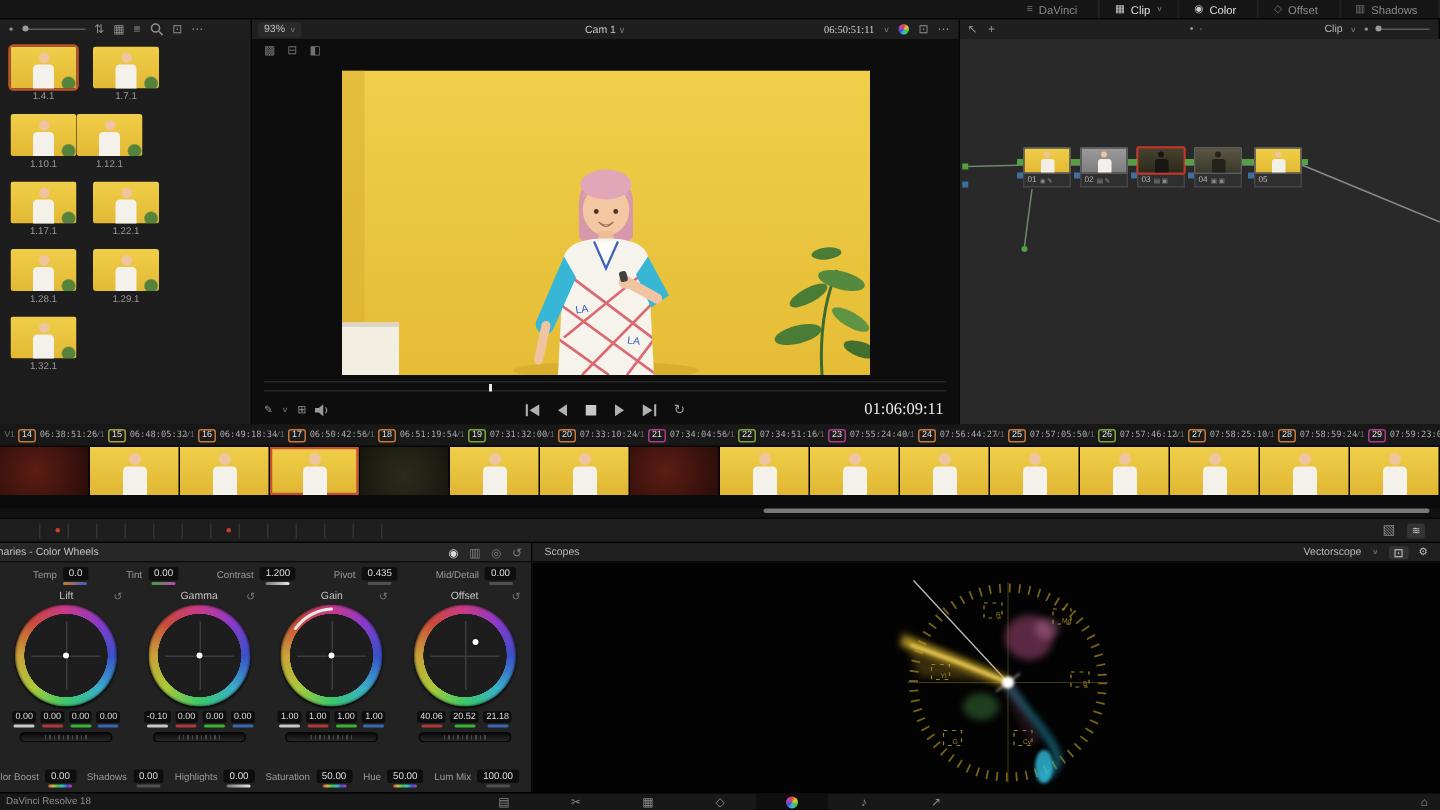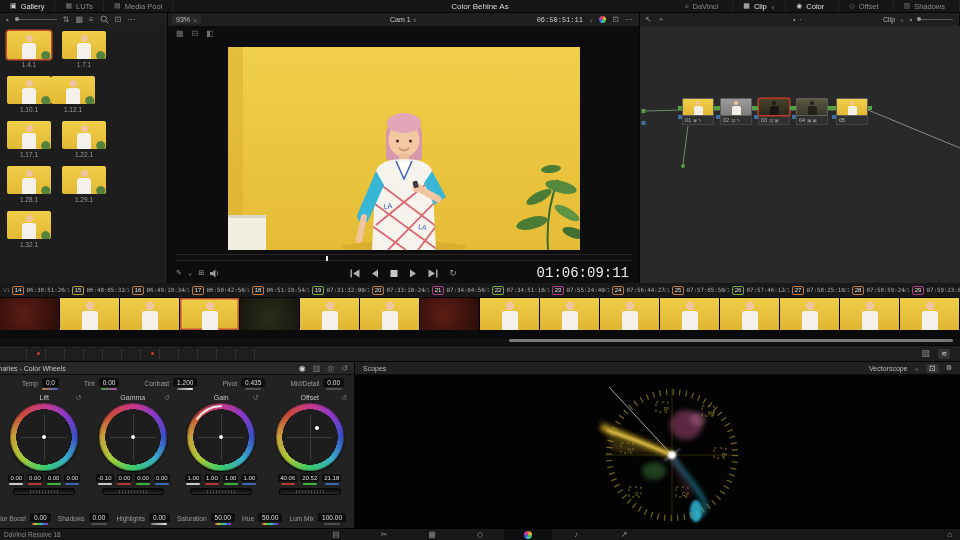--- a/index.html
+++ b/index.html
@@ -1,19 +1,19 @@
 <!DOCTYPE html>
 <html><head>
 <meta charset="utf-8">
 <style>
   * { margin:0; padding:0; box-sizing:border-box; }
   html,body { background:#000; }
   body { font-family:"Liberation Sans", sans-serif; }
   #root { position:relative; width:960px; height:540px; overflow:hidden; background:#141414; color:#b8b8b8; font-size:7px; user-select:none; }
-  .mono { font-family:Liberation Mono, monospace; }
+  .mono { font-family:Liberation Serif, serif; }
 
   
   #menubar { position:absolute; left:0; top:0; width:960px; height:13px; background:#161616; border-bottom:1px solid #050505; display:flex; align-items:center; font-size:7.5px; }
   .mtabs { display:flex; height:100%; }
   .mtab { display:flex; align-items:center; gap:4px; padding:0 10px; color:#8a8a8a; border-right:1px solid #222; }
   .mtab.active { color:#e0e0e0; }
   .mtab .ticon { font-size:7px; color:#777; }
   .mtab.active .ticon { color:#ccc; }
   #menu-title { position:absolute; left:0; right:0; text-align:center; color:#d6d6d6; font-size:8px; pointer-events:none; }
   #mright { margin-left:auto; display:flex; height:100%; }
@@ -50,21 +50,21 @@
   
   #viewer { position:absolute; left:168px; top:26px; width:472px; height:257px; background:#0d0d0d; border-right:1px solid #060606; }
   #view-modes { position:absolute; left:8px; top:3px; display:flex; gap:8px; color:#707070; font-size:8px; }
   #video { position:absolute; left:60px; top:21px; width:352px; height:203px; display:block; }
   #jog { position:absolute; left:8px; right:8px; top:228px; height:7px; border-top:1px solid #262626; border-bottom:1px solid #262626; }
   #jog .tick { position:absolute; left:33%; top:1px; width:1.5px; height:5px; background:#e8e8e8; }
   #transport { position:absolute; left:8px; right:8px; top:238px; height:18px; display:flex; align-items:center; }
   #tr-left { display:flex; align-items:center; gap:6px; color:#9a9a9a; }
   #tr-center { position:absolute; left:0; right:0; display:flex; justify-content:center; gap:11px; }
   .tbtn svg { display:block; }
-  #big-tc { position:absolute; right:2px; color:#ececec; font-size:14px; }
+  #big-tc { position:absolute; right:2px; color:#ececec; font-size:11px; }
 
   
   #nodegraph { position:absolute; left:640px; top:26px; width:320px; height:257px; background:#292929; }
   #nodelines { position:absolute; inset:0; }
   #nodes-layer { position:absolute; inset:0; }
   .node { position:absolute; top:72px; width:32px; }
   .node-thumb { position:relative; height:18px; border:1px solid #5d5d5d; border-radius:1px; background:linear-gradient(#f0ce49,#e3b934); }
   .node-thumb::before { content:""; position:absolute; left:50%; top:14%; width:4px; height:4px; margin-left:-2px; border-radius:50%; background:#efc5a0; }
   .node-thumb::after { content:""; position:absolute; left:50%; top:44%; width:9px; height:55%; margin-left:-4.5px; border-radius:2px 2px 0 0; background:#f2efe8; }
   .node.v-gray .node-thumb { background:linear-gradient(#9a9a9a,#7e7e7e); }
@@ -165,35 +165,20 @@
   .page.active { background:#0e0e0e; }
   .pg-colorwheel { width:8px; height:8px; border-radius:50%; background:conic-gradient(#e04040,#e0d040,#40c040,#40c0d0,#4050d0,#c040c0,#e04040); }
   #home { position:absolute; right:8px; color:#9a9a9a; font-size:8px; }
 </style>
 </head>
 <body>
 
 <div id="root">
 
   <div id="menubar">
-    <div class="mtabs">
-      <div class="mtab active">
-          <span class="ticon">▣</span>
-          <span>Gallery</span>
-        </div>
-        <div class="mtab">
-          <span class="ticon">▦</span>
-          <span>LUTs</span>
-        </div>
-        <div class="mtab">
-          <span class="ticon">▤</span>
-          <span>Media Pool</span>
-        </div>
-    </div>
-    <div id="menu-title">Color Behine As</div>
     <div id="mright">
       <div class="mtab">
           <span class="ticon">≡</span>
           <span>DaVinci</span>
           <span class="chev"></span>
         </div>
         <div class="mtab active">
           <span class="ticon">▦</span>
           <span>Clip</span>
           <span class="chev">∨</span>

